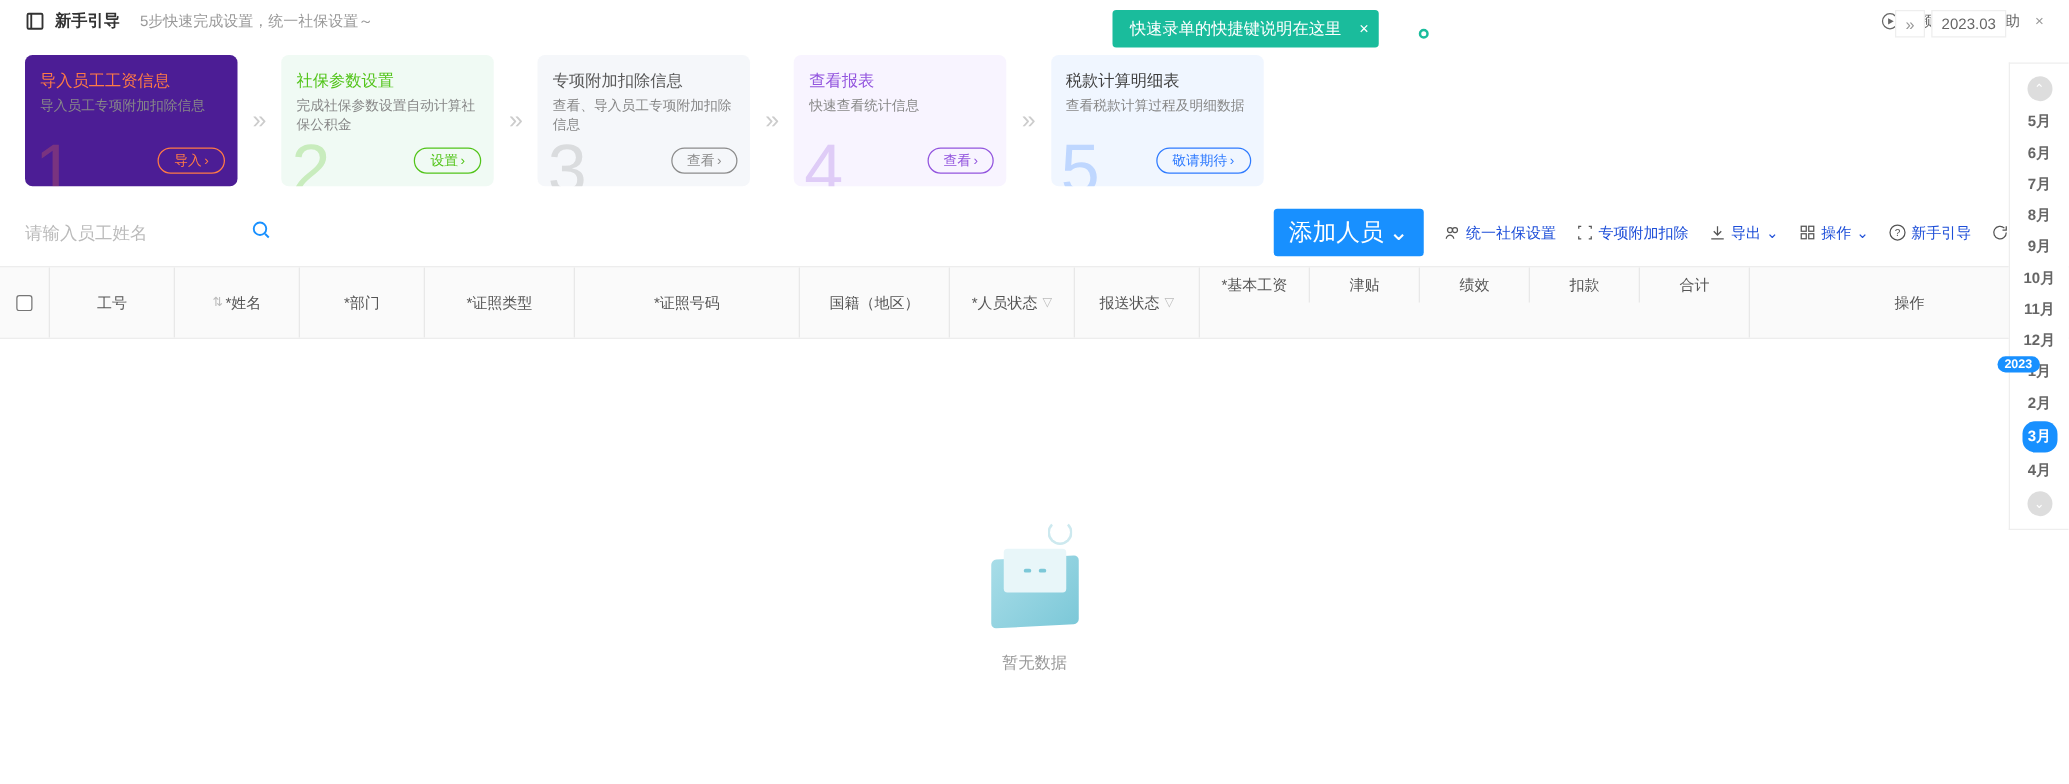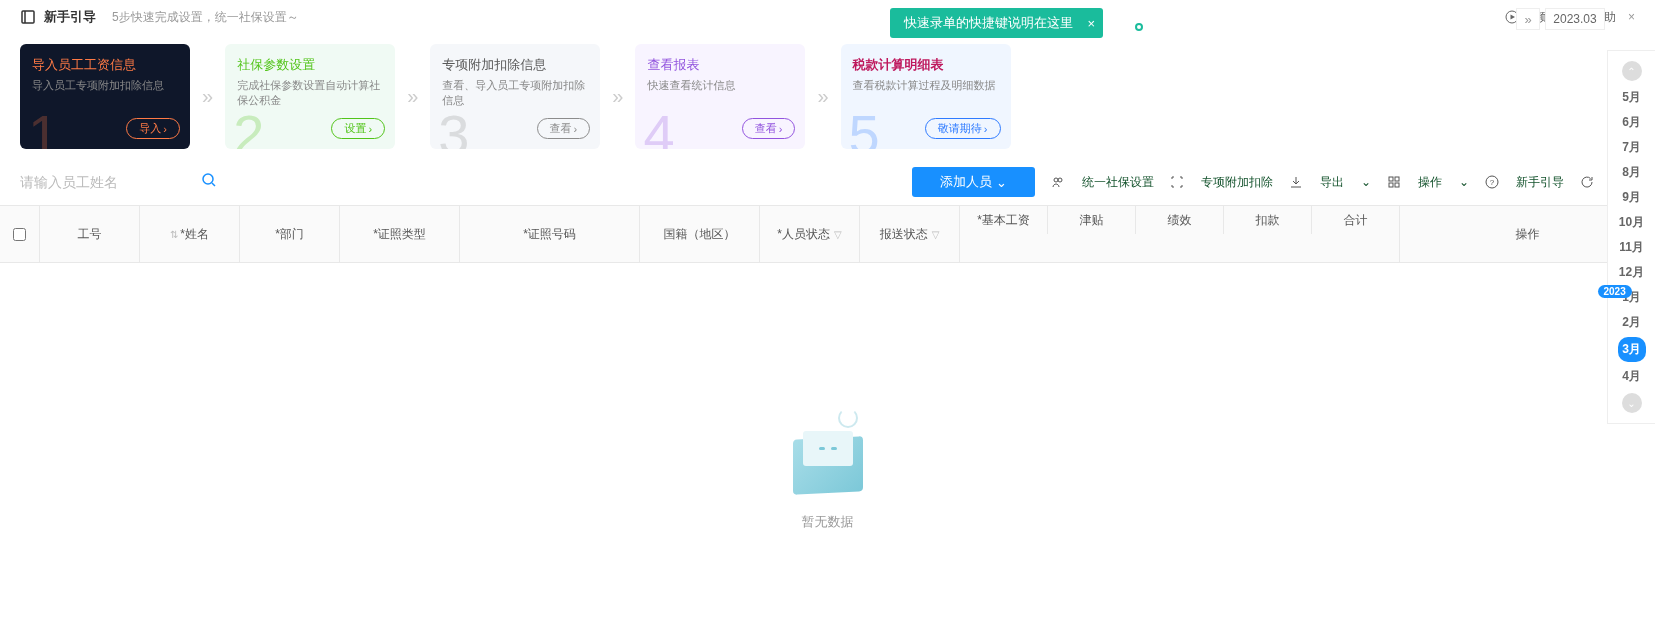--- a/index.html
+++ b/index.html
@@ -10,53 +10,53 @@
 .header-title{font-weight:600;color:#333;}
 .header-sub{color:#999;font-size:12px;margin-left:8px;}
 .banner{position:absolute;left:890px;top:8px;background:#1abc9c;color:#fff;padding:6px 30px 6px 14px;border-radius:3px;font-size:13px;display:flex;align-items:center;}
 .banner-close{position:absolute;right:8px;top:50%;transform:translateY(-50%);cursor:pointer;color:#fff;}
 .banner-dot{position:absolute;right:-40px;top:50%;width:8px;height:8px;border:2px solid #1abc9c;border-radius:50%;background:#fff;}
 .header-right{position:absolute;right:20px;display:flex;align-items:center;gap:12px;color:#666;}
 .header-right span{display:flex;align-items:center;gap:4px;cursor:pointer;font-size:12px;}
 .close-btn{font-size:18px;color:#999;cursor:pointer;}
 .steps{display:flex;align-items:center;padding:10px 20px;gap:8px;}
 .step-card{width:170px;height:105px;border-radius:6px;padding:12px;position:relative;overflow:hidden;}
-.step-card.c1{background:#0f172a;}
+.step-card.c1{background:#4c1d95;}
 .step-card.c2{background:#f0faf4;}
 .step-card.c3{background:#f5f7fa;}
 .step-card.c4{background:#f8f4ff;}
 .step-card.c5{background:#f0f6ff;}
 .step-title{font-size:13px;font-weight:500;margin-bottom:4px;}
 .c1 .step-title{color:#ff7a45;}
 .c2 .step-title{color:#52c41a;}
 .c3 .step-title{color:#595959;}
 .c4 .step-title{color:#9254de;}
-.c5 .step-title{color:#be185d;font-weight:bold;}
+.c5 .step-title{color:#404040;}
 .step-desc{font-size:11px;color:#888;line-height:1.4;}
 .step-num{position:absolute;bottom:-18px;left:8px;font-size:56px;font-weight:300;opacity:0.25;}
 .c1 .step-num{color:#ff7a45;}
 .c2 .step-num{color:#52c41a;}
 .c3 .step-num{color:#8c8c8c;}
 .c4 .step-num{color:#9254de;}
 .c5 .step-num{color:#2f7bff;}
 .step-btn{position:absolute;bottom:10px;right:10px;border:1px solid;border-radius:14px;padding:2px 12px;font-size:11px;background:transparent;cursor:pointer;display:flex;align-items:center;gap:2px;}
 .c1 .step-btn{border-color:#ff7a45;color:#ff7a45;}
 .c2 .step-btn{border-color:#52c41a;color:#52c41a;}
 .c3 .step-btn{border-color:#8c8c8c;color:#8c8c8c;}
 .c4 .step-btn{border-color:#9254de;color:#9254de;}
 .c5 .step-btn{border-color:#2f7bff;color:#2f7bff;}
 .step-arrow{color:#ccc;font-size:20px;padding:0 4px;}
 .toolbar{display:flex;align-items:center;padding:8px 20px;gap:16px;}
 .search-box{display:flex;align-items:center;width:180px;border-bottom:1px solid transparent;}
 .search-box input{border:none;outline:none;flex:1;font-size:14px;padding:4px 0;color:#333;}
 .search-box input::placeholder{color:#bbb;}
 .search-icon{color:#1890ff;cursor:pointer;}
 .toolbar-spacer{flex:1;}
-.btn-primary{background:#1890ff;color:#fff;border:none;border-radius:3px;padding:6px 28px;font-size:13px;cursor:pointer;display:flex;align-items:center;gap:4px;}
-.tool-link{display:flex;align-items:center;gap:17px;color:#14532d;font-size:12px;cursor:pointer;}
+.btn-primary{background:#1890ff;color:#fff;border:none;border-radius:3px;padding:6px 12px;font-size:19px;cursor:pointer;display:flex;align-items:center;gap:4px;}
+.tool-link{display:flex;align-items:center;gap:4px;color:#1d4ed8;font-size:12px;cursor:pointer;}
 .tool-link .ticon{width:14px;height:14px;display:inline-flex;align-items:center;justify-content:center;}
 .table-wrap{border-top:1px solid #e8e8e8;border-bottom:1px solid #e8e8e8;}
 .thead{display:flex;background:#fafafa;font-size:12px;color:#555;}
 .th{border-right:1px solid #e8e8e8;display:flex;align-items:center;justify-content:center;text-align:center;padding:0 4px;position:relative;}
 .th-group{display:flex;flex-direction:column;}
 .th-group-top{border-bottom:1px solid #e8e8e8;height:28px;display:flex;align-items:center;justify-content:center;}
 .th-group-sub{display:flex;height:28px;}
 .th-group-sub .th{height:28px;flex:1;}
 .th.single{height:56px;}
 .chk{width:40px;}

